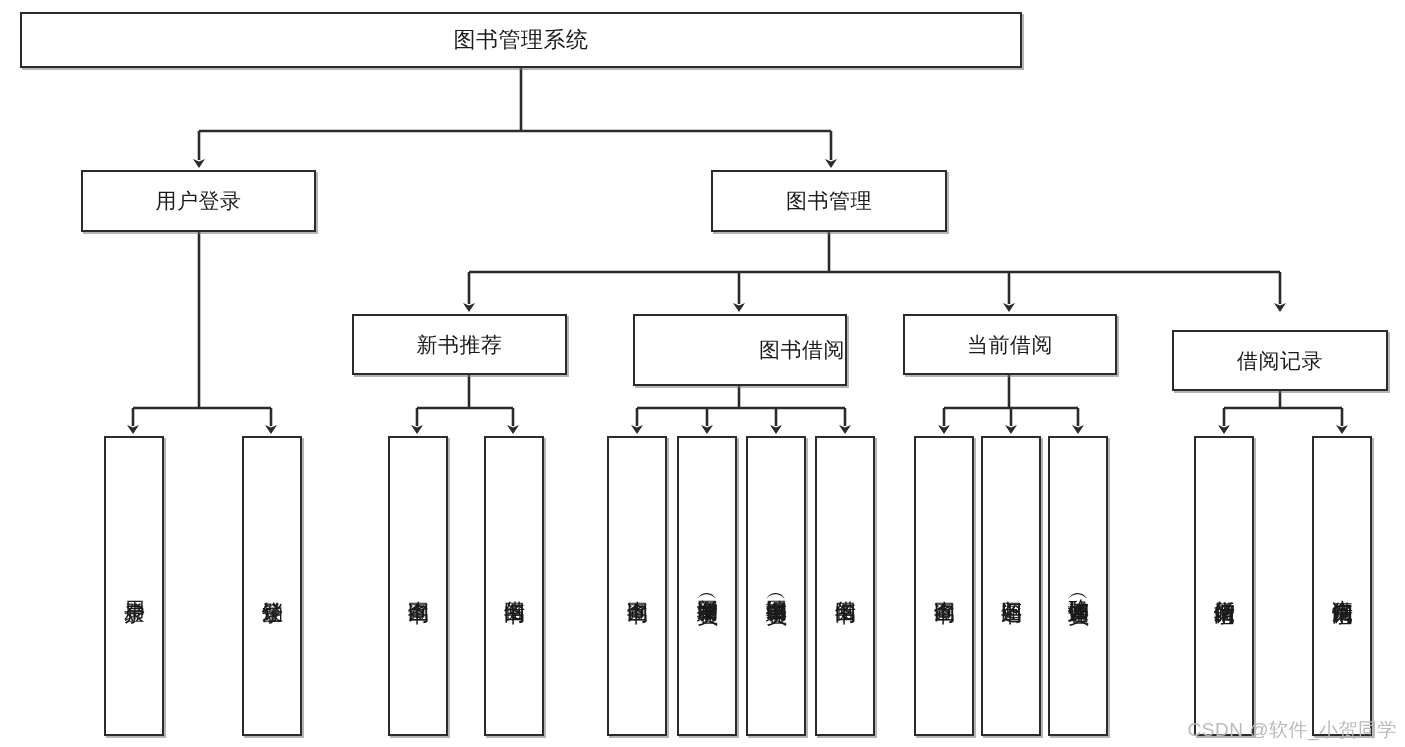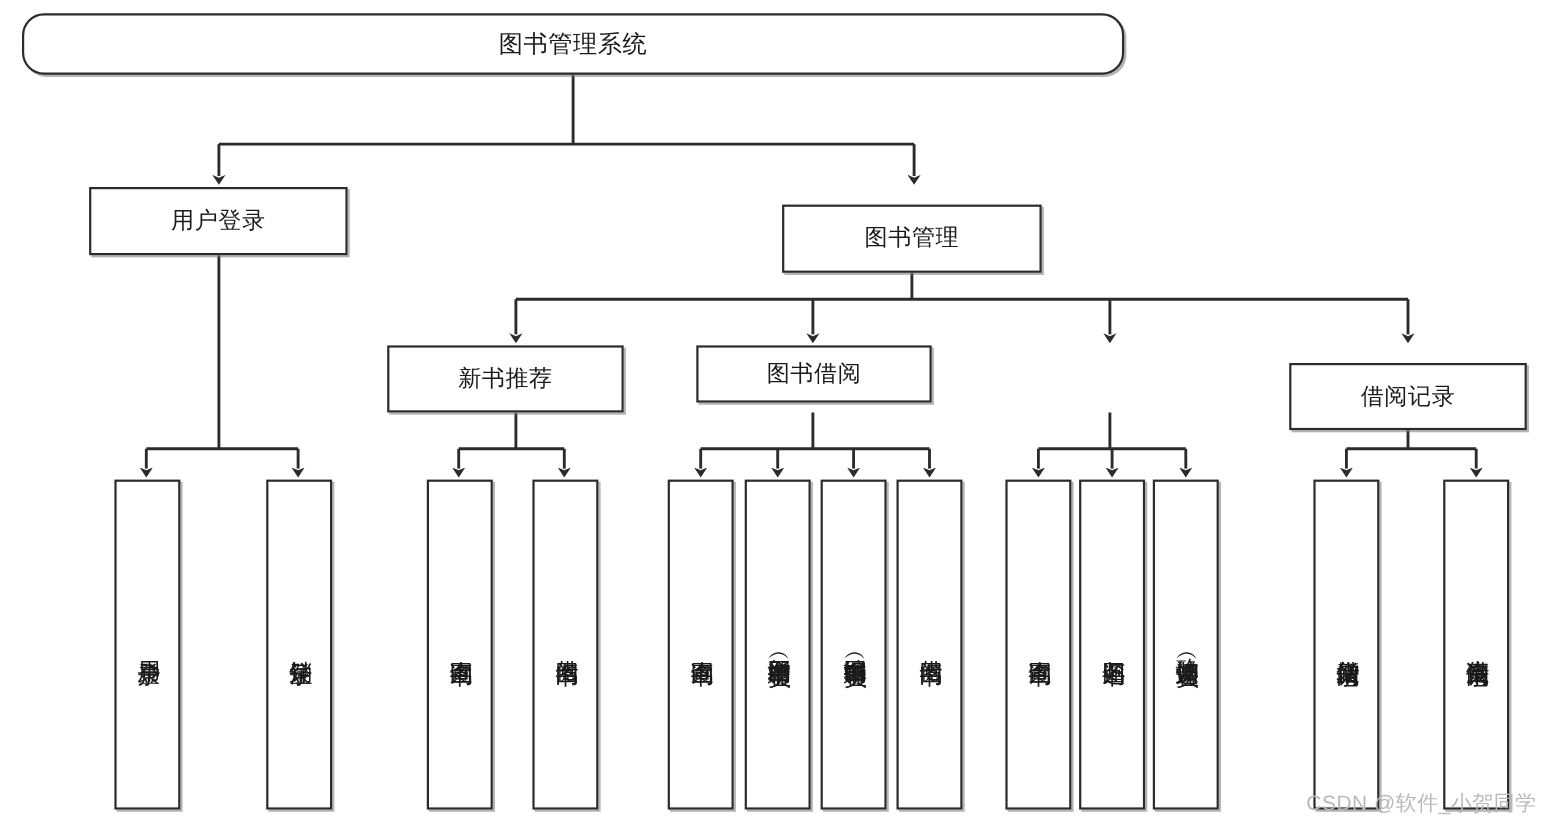--- a/index.html
+++ b/index.html
@@ -127,36 +127,39 @@
       <path d="M1011,408 L1011,426" marker-end="url(#arrow)"></path>
       <path d="M1078,408 L1078,426" marker-end="url(#arrow)"></path>
 
       <path d="M1280,375 L1280,408"></path>
       <path d="M1224,408 L1342,408"></path>
       <path d="M1224,408 L1224,426" marker-end="url(#arrow)"></path>
       <path d="M1342,408 L1342,426" marker-end="url(#arrow)"></path>
     </g>
   </svg>
 
-  <div class="node horiz root" style="left:20px; top:12px; width:1002px; height:56px;border-radius:20px;">
+  <div class="node horiz root" style="left:20px; top:12px; width:1002px; height:56px;">
     <span class="label">图书管理系统</span>
   </div>
 
   <div class="node horiz" style="left:81px; top:170px; width:235px; height:62px;">
     <span class="label">用户登录</span>
   </div>
-  <div class="node horiz" style="left:711px; top:170px; width:236px; height:62px;margin-top:16px;">
+  <div class="node horiz" style="left:711px; top:170px; width:236px; height:62px;">
     <span class="label">图书管理</span>
   </div>
 
   <div class="node horiz" style="left:352px; top:314px; width:215px; height:61px;">
     <span class="label">新书推荐</span>
   </div>
-  <div class="node horiz" style="left:633px; top:314px; width:214px; height:52px;">
+  <div class="node horiz" style="left:633px; top:314px; width:214px; height:72px;justify-content:flex-end;">
     <span class="label">图书借阅</span>
+  </div>
+  <div class="node horiz" style="left:903px; top:314px; width:214px; height:61px;">
+    <span class="label">当前借阅</span>
   </div>
   <div class="node horiz" style="left:1172px; top:330px; width:216px; height:61px;">
     <span class="label">借阅记录</span>
   </div>
 
   <div class="node vert" style="left:104px; top:436px; width:60px; height:300px;">
     <span class="label">用户登录</span>
   </div>
   <div class="node vert" style="left:242px; top:436px; width:60px; height:300px;">
     <span class="label">注销登录</span>

